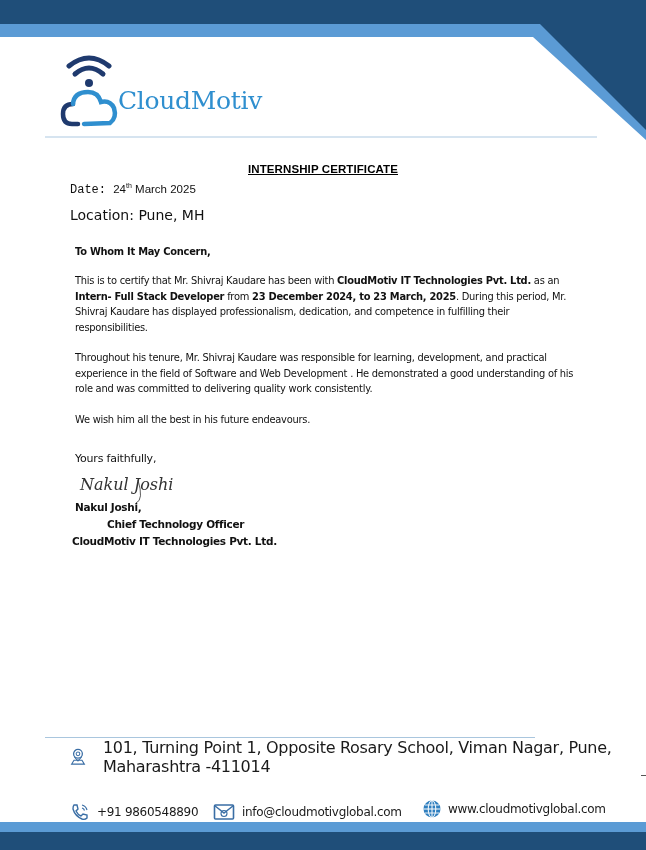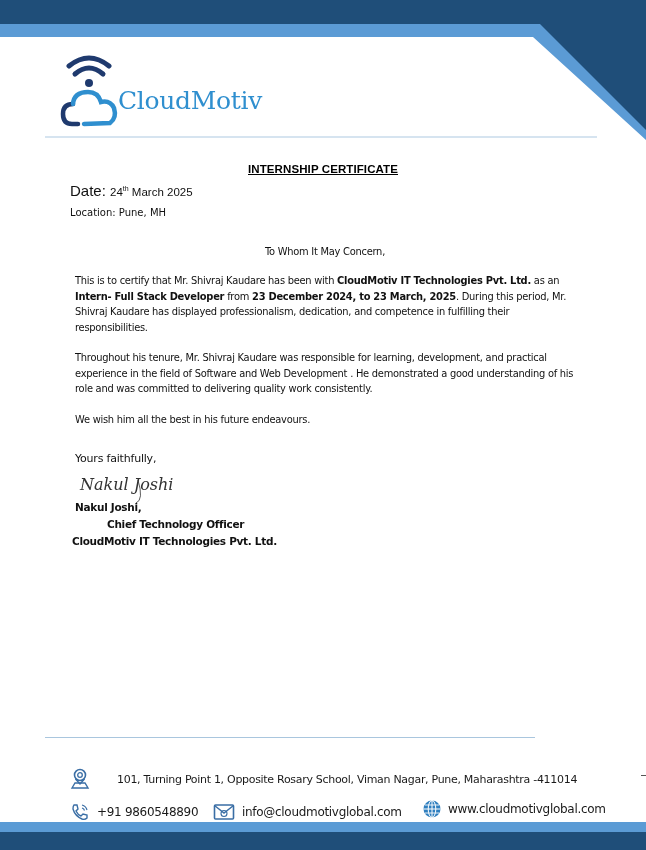--- a/index.html
+++ b/index.html
@@ -16,49 +16,49 @@
     }
 
     .header-rule { position: absolute; left: 45px; top: 136px; width: 552px; height: 2px; background: #d6e4f0; }
 
     .cert-title {
       position: absolute; left: 248px; top: 163px;
       font-family: Liberation Sans, sans-serif; font-weight: bold; font-size: 11.5px;
       text-decoration: underline; letter-spacing: 0.1px;
     }
 
-    .meta { position: absolute; left: 70px; font-family: "DejaVu Sans", sans-serif; font-size: 10px; color: #111; }
+    .meta { position: absolute; left: 70px; font-family: "DejaVu Sans", sans-serif; font-size: 14px; color: #111; }
     .meta sup { font-size: 7px; }
     .date { top: 182px; font-family: "Liberation Sans", sans-serif; font-size: 11.5px; }
-    .date .lbl { font-family: Liberation Sans, sans-serif; font-size: 15px; }
+    .date .lbl { font-family: Liberation Mono, monospace; font-size: 12px; }
     .location { top: 207px; }
 
     .body-text {
       position: absolute; left: 75px; width: 500px;
       font-family: "DejaVu Sans", sans-serif; font-size: 9.9px; line-height: 15.5px; color: #111;
       letter-spacing: -0.25px;
     }
-    .salutation { top: 244px; font-weight: normal; text-align: center; }
+    .salutation { top: 244px; font-weight: bold; }
     .para1 { top: 273px; }
     .para2 { top: 350px; }
     .para3 { top: 412px; }
     .b { font-weight: bold; }
 
     .closing { position: absolute; left: 75px; top: 452px; font-family: "DejaVu Sans", sans-serif; font-size: 11px; color: #111; letter-spacing: -0.2px; text-align: right; }
     .signature { position: absolute; left: 78px; top: 470px; width: 110px; height: 34px; }
 
     .signer { position: absolute; font-family: "DejaVu Sans", sans-serif; font-weight: bold; font-size: 10.5px; color: #111; letter-spacing: -0.3px; }
     .signer-name { left: 75px; top: 501px; text-align: center; }
     .signer-title { left: 72px; top: 518px; margin-left: 35px; }
     .signer-company { left: 72px; top: 535px; }
 
     .footer-rule { position: absolute; left: 45px; top: 737px; width: 490px; height: 1px; background: #a9c6de; }
 
     .footer-row { position: absolute; display: flex; align-items: center; font-family: "DejaVu Sans", sans-serif; color: #1a1a1a; letter-spacing: -0.3px; }
-    .address-row { left: 70px; top: 768px; font-size: 11px; gap: 10px; }
+    .address-row { left: 70px; top: 738px; font-size: 16px; }
     .address-row .icon { width: 20px; height: 22px; margin-right: 17px; }
 
     .contact { position: absolute; display: flex; align-items: center; font-family: "DejaVu Sans", sans-serif; font-size: 12px; color: #1a1a1a; letter-spacing: -0.3px; top: 802px; text-align: center; }
     .contact .icon { width: 20px; height: 20px; margin-right: 7px; }
     .c-phone { left: 70px; }
     .c-email { left: 213px; }
     .c-web { left: 422px; }
 
     .footer-band-light { position: absolute; left: 0; top: 822px; width: 646px; height: 10px; background: #5b9bd5; }
     .footer-band-dark { position: absolute; left: 0; top: 832px; width: 646px; height: 18px; background: #1f4e79; }

